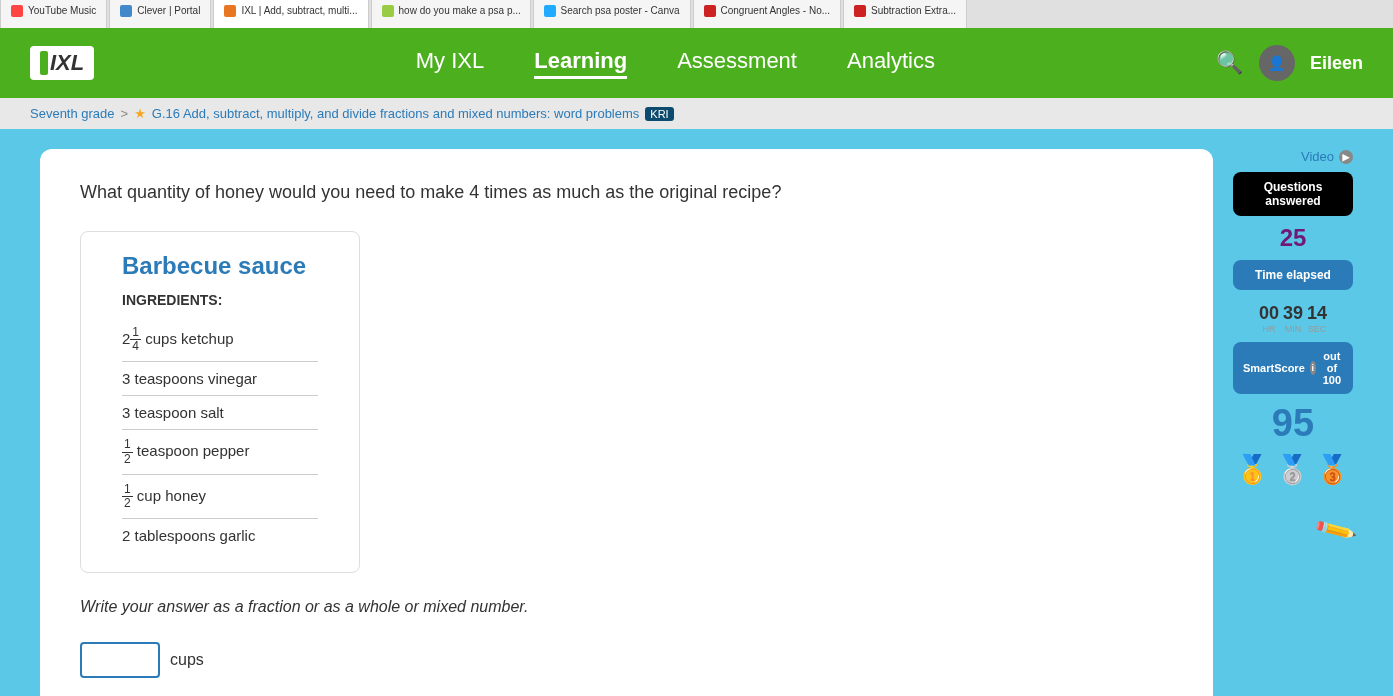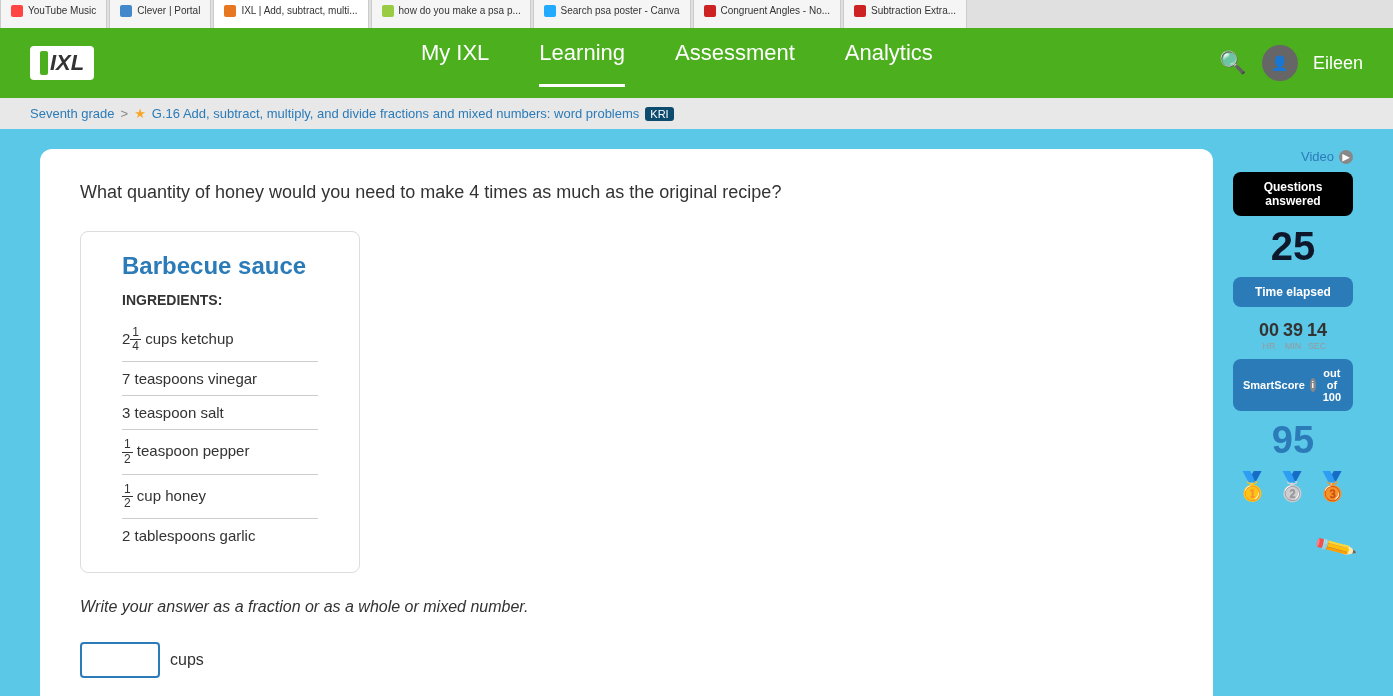--- a/index.html
+++ b/index.html
@@ -79,23 +79,23 @@
       justify-content: center;
     }
     .nav-link {
       color: white;
       font-size: 22px;
       font-weight: 500;
       text-decoration: none;
       cursor: pointer;
     }
     .nav-link.active {
-      font-weight: normal;
+      font-weight: bold;
       border-bottom: 3px solid white;
-      padding-bottom: 18px;
+      padding-bottom: 2px;
     }
     .nav-right {
       display: flex;
       align-items: center;
       gap: 15px;
     }
     .search-icon-nav {
       color: white;
       font-size: 22px;
       cursor: pointer;
@@ -107,21 +107,21 @@
       border-radius: 50%;
       display: flex;
       align-items: center;
       justify-content: center;
       color: white;
       font-size: 14px;
     }
     .user-name {
       color: white;
       font-size: 18px;
-      font-weight: normal;
+      font-weight: bold;
     }
 
     
     .breadcrumb-bar {
       background: #e8e8e8;
       padding: 8px 30px;
       font-size: 13px;
       color: #555;
       display: flex;
       align-items: center;
@@ -259,23 +259,23 @@
     .questions-answered-box {
       background: #000000;
       color: white;
       border-radius: 8px;
       padding: 8px 10px;
       text-align: center;
       font-size: 12px;
       font-weight: bold;
     }
     .questions-count {
-      font-size: 40px;
-      font-weight: bold;
-      color: #0f172a;
+      font-size: 24px;
+      font-weight: bold;
+      color: #701a75;
       text-align: center;
     }
     .time-elapsed-box {
       background: #2b7bb9;
       color: white;
       border-radius: 8px;
       padding: 8px 10px;
       text-align: center;
       font-size: 12px;
       font-weight: bold;
@@ -422,21 +422,21 @@
       <div class="recipe-title">Barbecue sauce</div>
       <div class="ingredients-header">INGREDIENTS:</div>
 
       <div class="ingredient-item">
         <span>2<span class="fraction">
               <span class="num">1</span>
               <span class="den">4</span>
             </span> cups ketchup</span>
       </div>
       <div class="ingredient-item">
-        <span>7 teaspoons vinegar</span>
+        <span>3 teaspoons vinegar</span>
       </div>
       <div class="ingredient-item">
         <span>3 teaspoon salt</span>
       </div>
       <div class="ingredient-item">
         <span><span class="fraction">
               <span class="num">1</span>
               <span class="den">2</span>
             </span> teaspoon pepper</span>
       </div>

